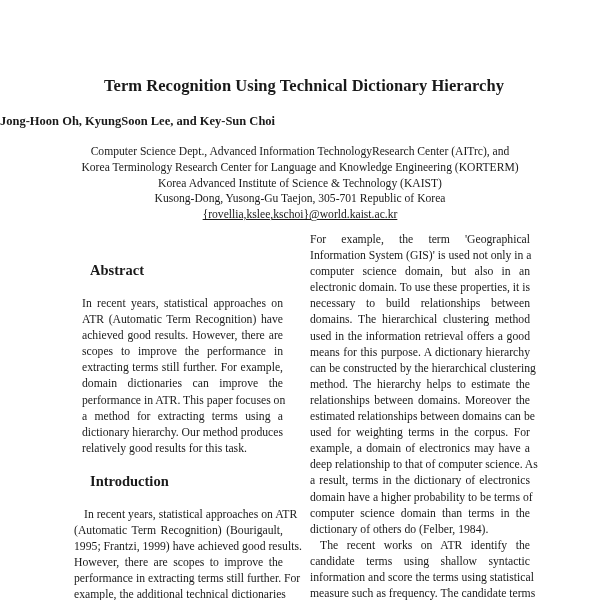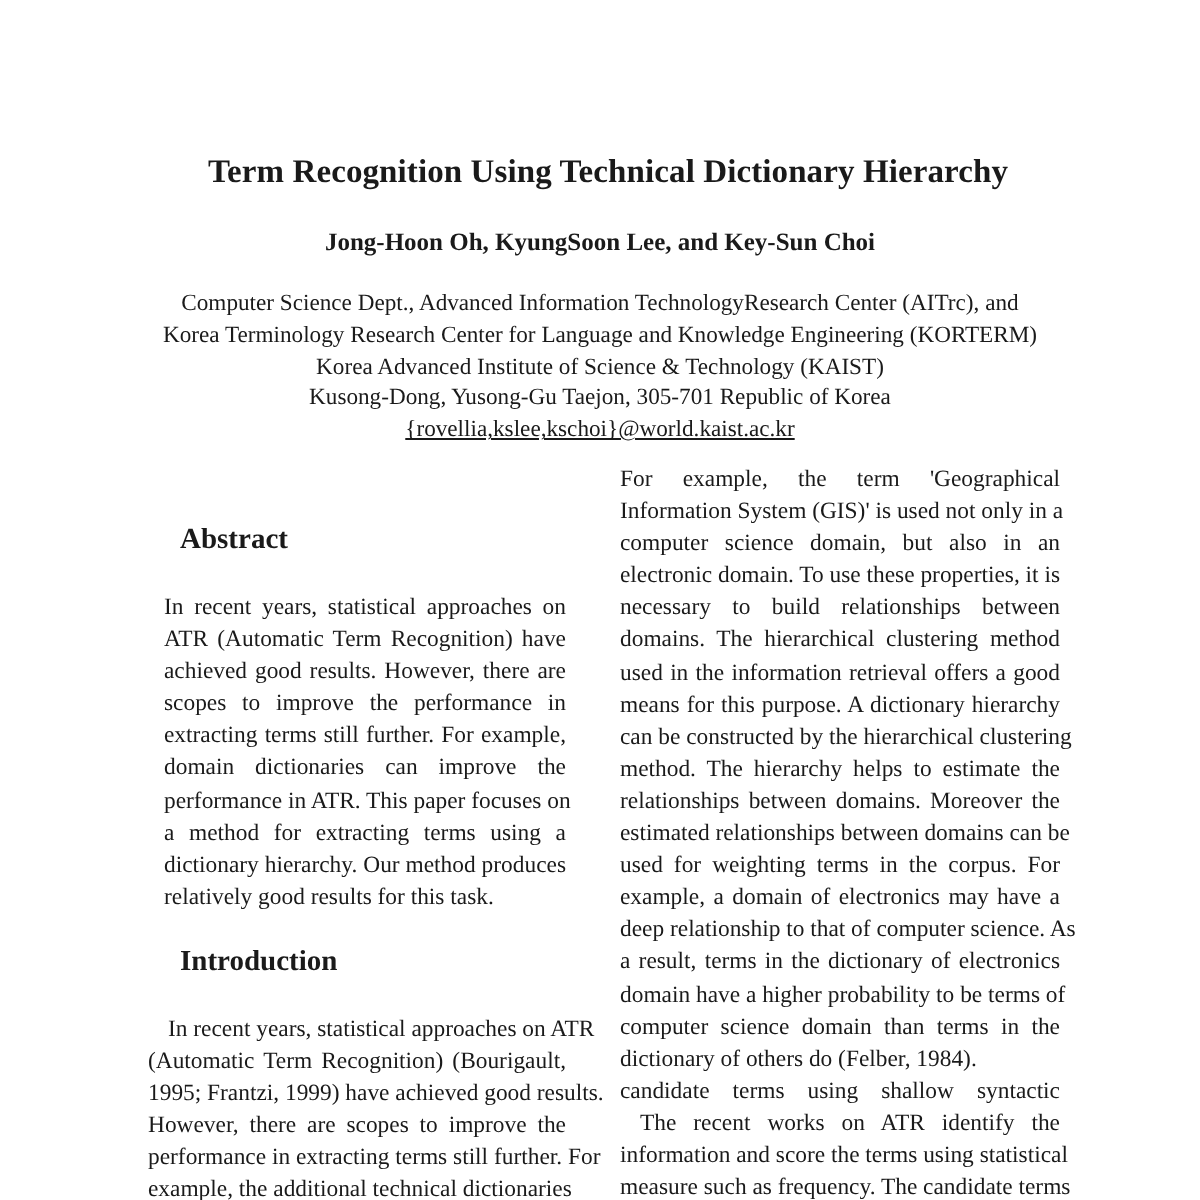--- a/index.html
+++ b/index.html
@@ -1,20 +1,20 @@
 <!DOCTYPE html>
 <html><head>
 <meta charset="utf-8">
 <style>
   html, body { margin: 0; padding: 0; background: #ffffff; }
   body { width: 600px; height: 600px; overflow: hidden; position: relative;
          font-family: "Liberation Serif", "DejaVu Serif", serif; color: #1a1a1a; }
   .title { position: absolute; top: 76px; left: 4px; width: 600px; text-align: center;
            font-weight: bold; font-size: 16.5px; letter-spacing: 0.05px; }
-  .authors { position: absolute; top: 114px; left: 0; width: 600px; text-align: center;
+  .authors { position: absolute; top: 114px; left: 0; width: 600px; text-align: left;
              font-weight: bold; font-size: 12.5px; }
   .affil { position: absolute; top: 144px; left: 0; width: 600px; text-align: center;
            font-size: 11.6px; line-height: 15.8px; }
   .affil div { white-space: nowrap; }
   .email { text-decoration: underline; }
   .col { position: absolute; font-size: 11.7px; line-height: 16.1px; }
   .col-left { left: 74px; top: 244px; width: 209px; }
   .col-right { left: 310px; top: 232px; width: 220px; }
   h2 { font-size: 14.5px; font-weight: bold; margin: 16px; line-height: 20px; }
   .abs-body { margin-left: 8px; margin-top: 6px; text-align: justify; }
@@ -78,18 +78,18 @@
   <span class="line">method. The hierarchy helps to estimate the</span>
   <span class="line">relationships between domains. Moreover the</span>
   <span class="line">estimated relationships between domains can be</span>
   <span class="line">used for weighting terms in the corpus. For</span>
   <span class="line">example, a domain of electronics may have a</span>
   <span class="line">deep relationship to that of computer science. As</span>
   <span class="line">a result, terms in the dictionary of electronics</span>
   <span class="line">domain have a higher probability to be terms of</span>
   <span class="line">computer science domain than terms in the</span>
   <span class="line last">dictionary of others do (Felber, 1984).</span>
+  <span class="line indent">The recent works on ATR identify the</span>
   <span class="line">candidate terms using shallow syntactic</span>
-  <span class="line indent">The recent works on ATR identify the</span>
   <span class="line">information and score the terms using statistical</span>
   <span class="line">measure such as frequency. The candidate terms</span>
 
 </div>
 
 </body></html>

